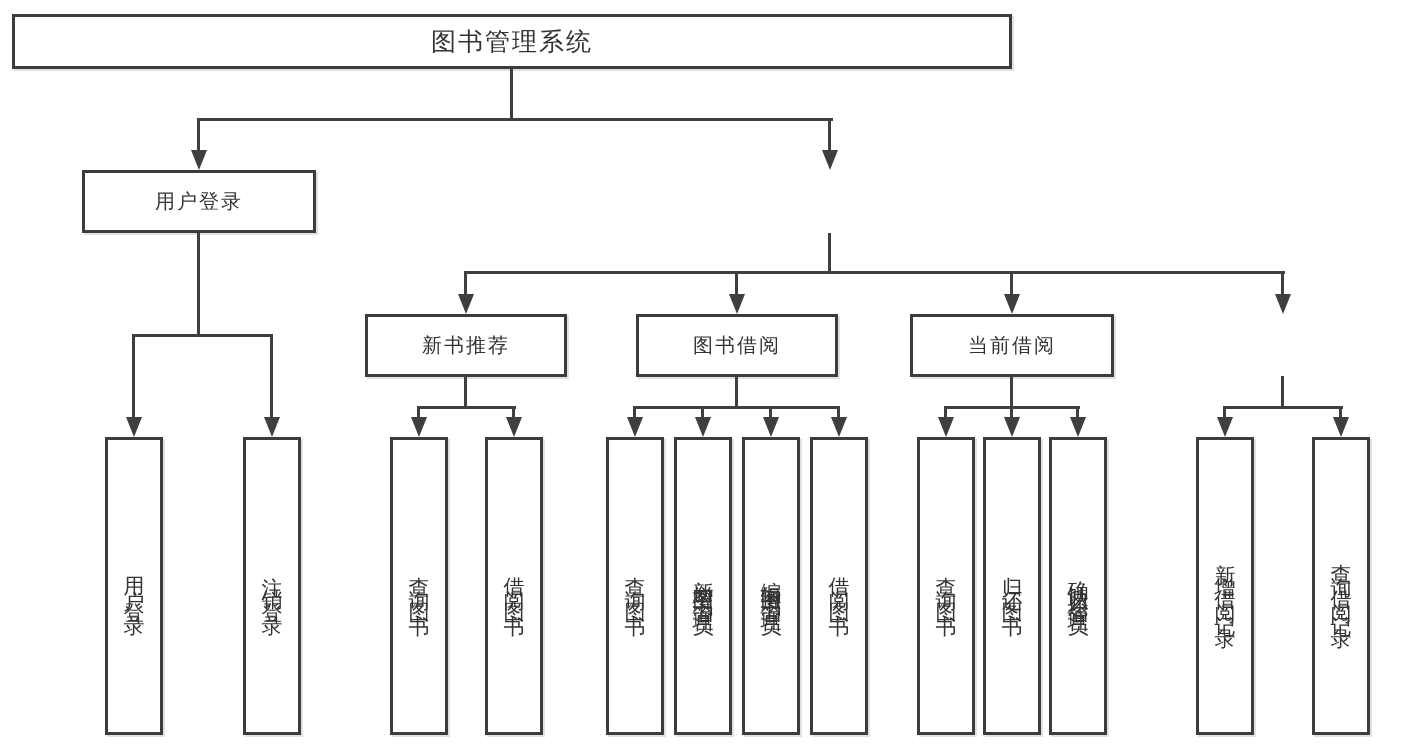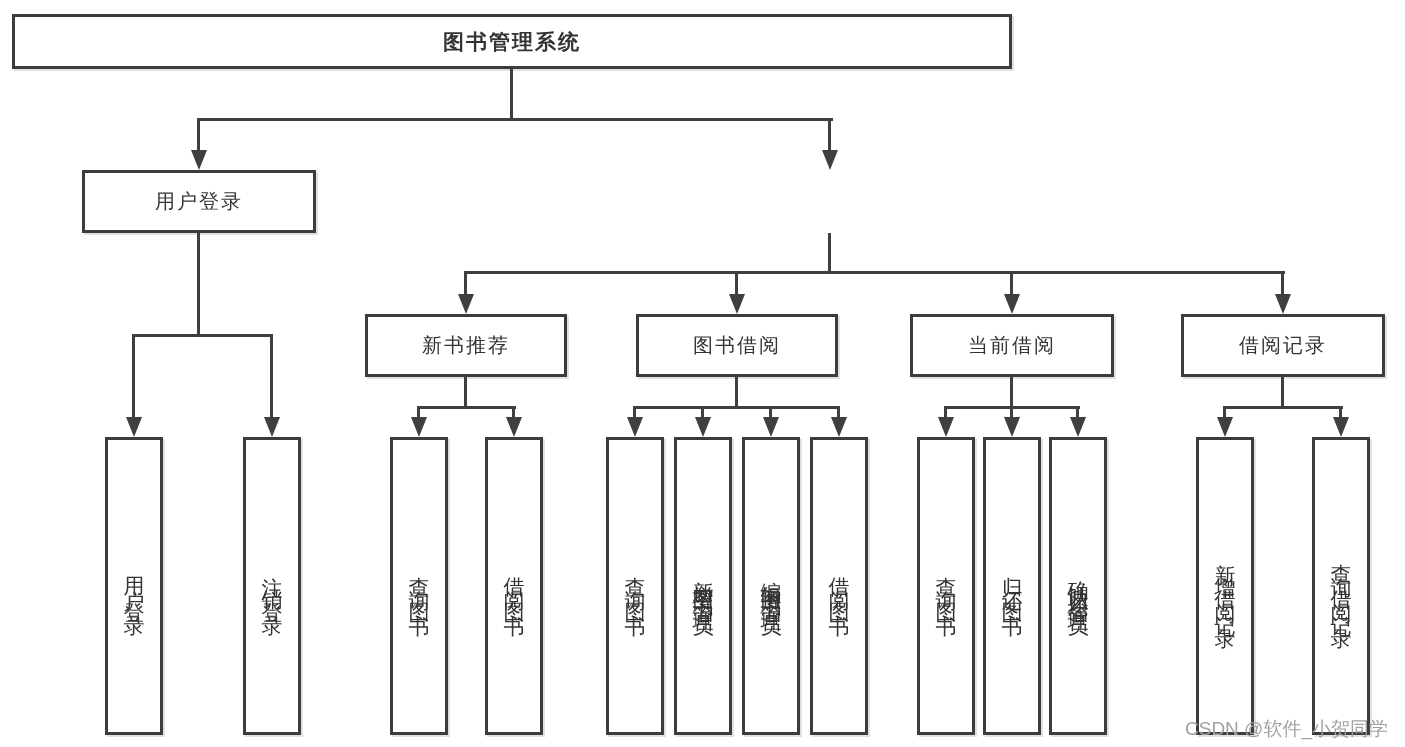--- a/index.html
+++ b/index.html
@@ -14,21 +14,21 @@
   
   .nbox{
     position:absolute;
     background:#ffffff;
     border:3px solid #3c3c3c;
     box-sizing:border-box;
     display:flex;align-items:center;justify-content:center;
     font-size:20px;letter-spacing:2px;
     box-shadow:2px 2px 0 rgba(90,90,90,0.18);
   }
-  .title{font-size:21px;font-weight:bold;}
+  .title{font-size:25px;}
   .leaf{
     writing-mode:vertical-rl;
     text-orientation:mixed;
     font-size:21px;
     width:58px;height:298px;top:437px;
     letter-spacing:13px;
   }
   .leaf.long{letter-spacing:5px;}
   
   .vl{position:absolute;width:3px;background:#3f3f3f;}
@@ -75,21 +75,20 @@
   <div class="vl" style="left:735px;top:271px;height:24px;"></div>
   <div class="ar" style="left:729px;top:294px;"></div>
   <div class="vl" style="left:1010px;top:271px;height:24px;"></div>
   <div class="ar" style="left:1004px;top:294px;"></div>
   <div class="vl" style="left:1281px;top:271px;height:24px;"></div>
   <div class="ar" style="left:1275px;top:294px;"></div>
 
   <div class="nbox" style="left:365px;top:314px;width:202px;height:63px;">新书推荐</div>
   <div class="nbox" style="left:636px;top:314px;width:202px;height:63px;">图书借阅</div>
   <div class="nbox" style="left:910px;top:314px;width:204px;height:63px;text-align:center;">当前借阅</div>
-  <div class="nbox" style="left:1181px;top:314px;width:204px;height:63px;">借阅记录</div>
 
   <div class="vl" style="left:464px;top:376px;height:33px;"></div>
   <div class="hl" style="left:417px;top:406px;width:99px;"></div>
   <div class="vl" style="left:417px;top:406px;height:13px;"></div>
   <div class="ar" style="left:411px;top:417px;"></div>
   <div class="vl" style="left:512px;top:406px;height:13px;"></div>
   <div class="ar" style="left:506px;top:417px;"></div>
 
   <div class="vl" style="left:735px;top:376px;height:33px;"></div>
   <div class="hl" style="left:633px;top:406px;width:207px;"></div>
@@ -129,15 +128,14 @@
   <div class="nbox leaf long" style="left:742px;">编辑图书（管理员）</div>
   <div class="nbox leaf" style="left:810px;">借阅图书</div>
 
   <div class="nbox leaf" style="left:917px;">查询图书</div>
   <div class="nbox leaf" style="left:983px;">归还图书</div>
   <div class="nbox leaf long" style="left:1049px;">确认归还（管理员）</div>
 
   <div class="nbox leaf" style="left:1196px;">新增借阅记录</div>
   <div class="nbox leaf" style="left:1312px;">查询借阅记录</div>
 
-  <div class="watermark">CSDN @软件_小贺同学</div>
 
 </div>
 
 </body></html>

